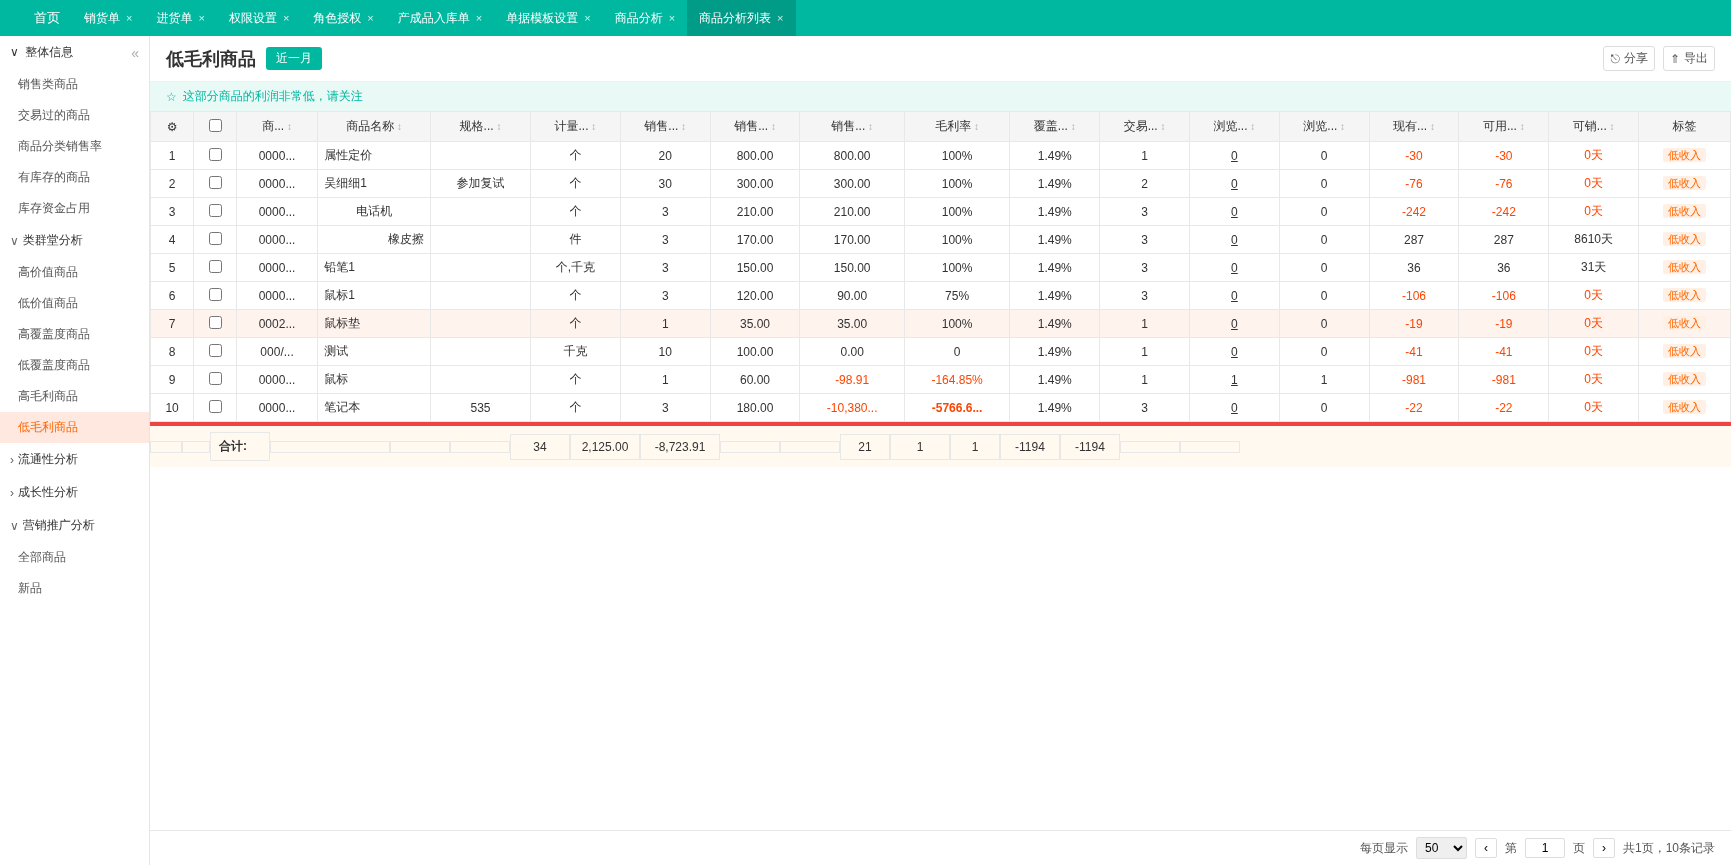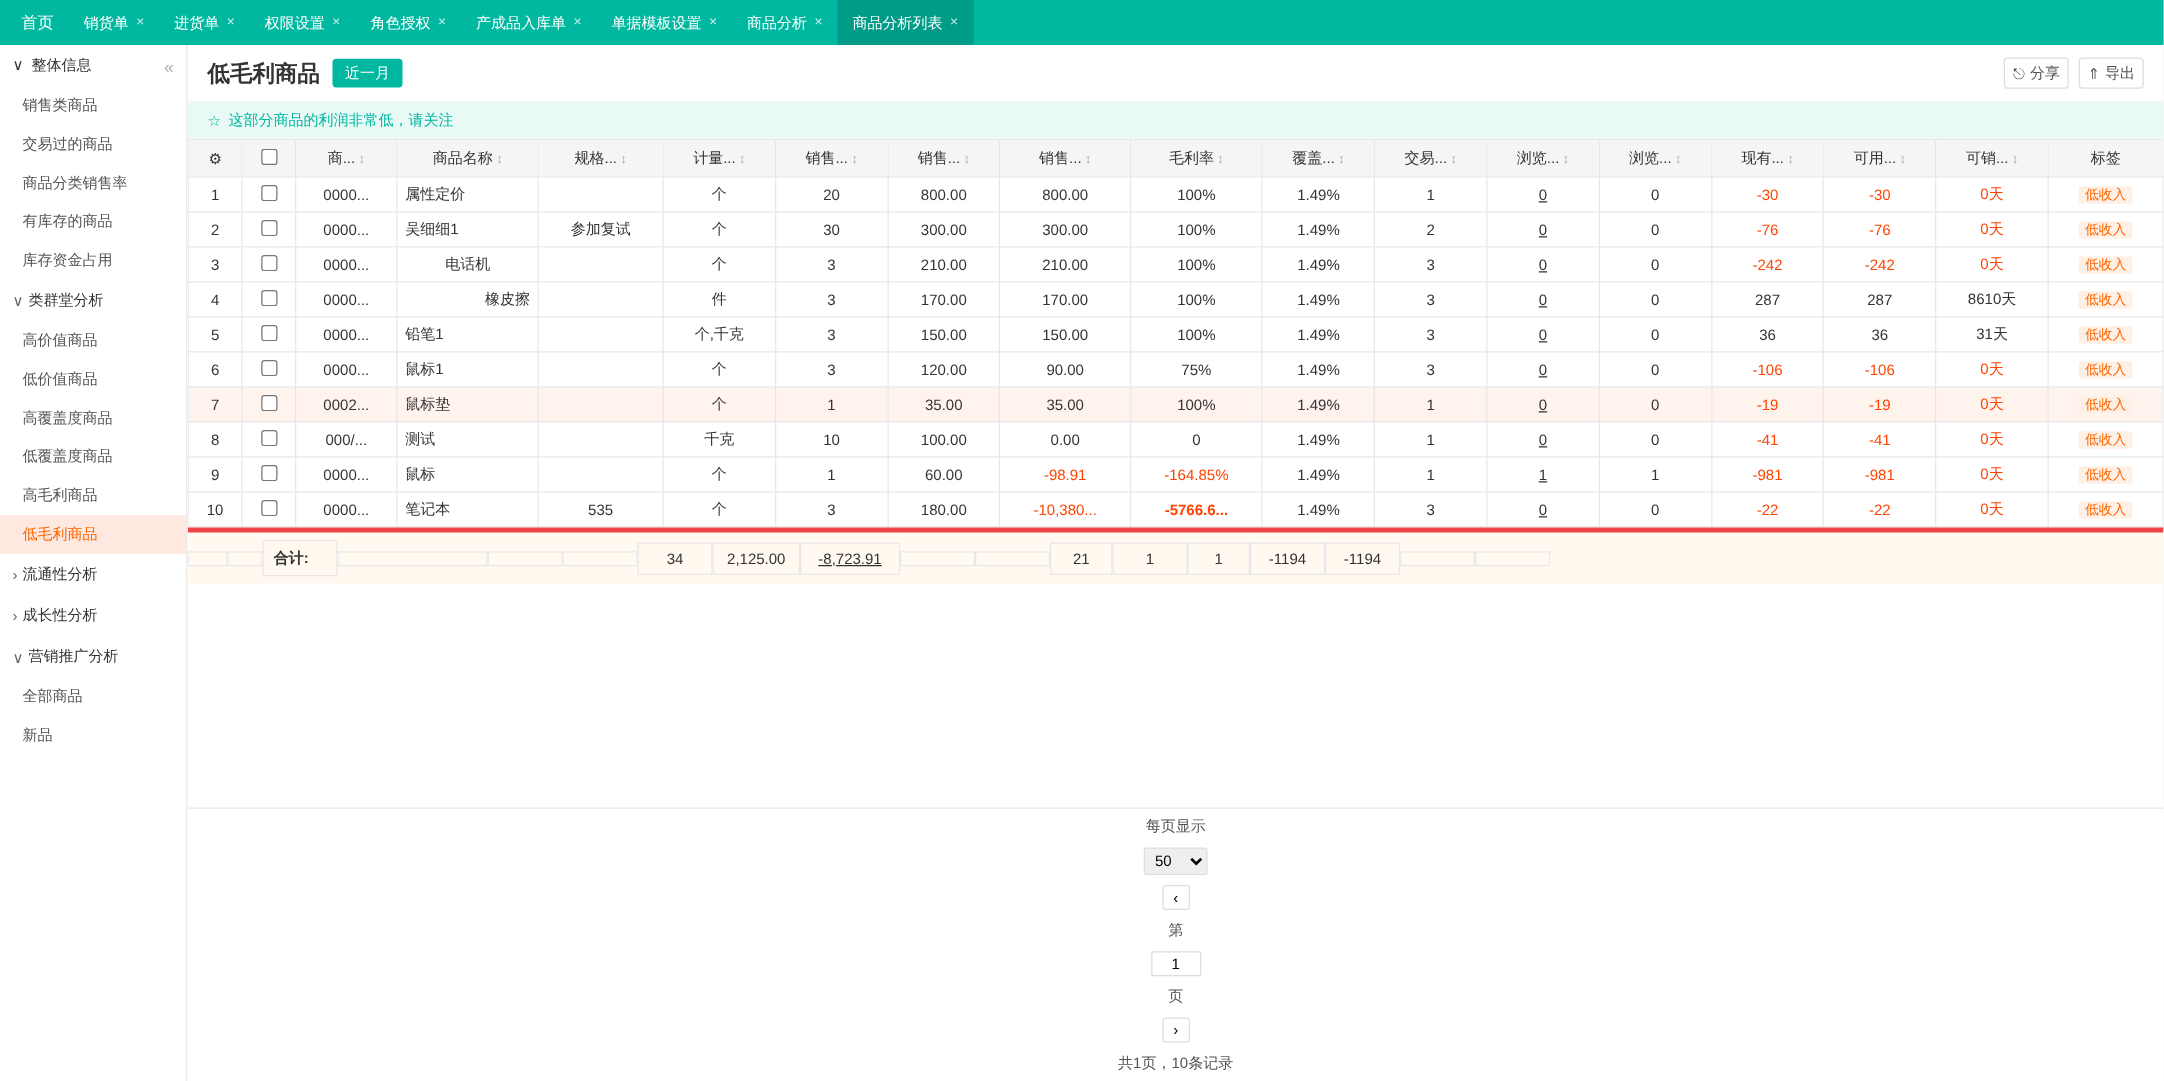--- a/index.html
+++ b/index.html
@@ -4,21 +4,21 @@
   <style>
     * { box-sizing: border-box; margin: 0; padding: 0; font-family: 'Microsoft YaHei', Arial, sans-serif; font-size: 12px; }
     body { background: #f5f5f5; overflow: hidden; }
     
     
     .top-nav {
       background: #00b8a0;
       display: flex;
       align-items: center;
       height: 36px;
-      padding: 0 5px;
+      padding: 0 22px;
       gap: 0;
     }
     .nav-item {
       color: white;
       padding: 0 12px;
       height: 36px;
       display: flex;
       align-items: center;
       cursor: pointer;
       white-space: nowrap;
@@ -196,21 +196,20 @@
     
     .bottom-bar {
       border-top: 1px solid #e8e8e8;
       padding: 6px 16px;
       display: flex;
       align-items: center;
       justify-content: flex-end;
       gap: 8px;
       background: white;
       color: #555;
-      flex-direction: column;
     }
     .bottom-bar select {
       border: 1px solid #ddd;
       padding: 2px 4px;
       border-radius: 2px;
     }
     .page-btn {
       padding: 2px 8px;
       border: 1px solid #ddd;
       background: white;
@@ -579,21 +578,21 @@
         <tbody>
             <tr class="footer-summary">
           <td style="width:32px;"></td>
           <td style="width:28px;"></td>
           <td style="min-width:60px; text-align:left; padding-left:8px; font-weight:bold; background:#fff9f0;">合计:</td>
           <td style="min-width:120px;"></td>
           <td style="min-width:60px;"></td>
           <td style="min-width:60px;"></td>
           <td style="min-width:60px;">34</td>
           <td style="min-width:70px;">2,125.00</td>
-          <td style="min-width:80px;text-decoration:underline;">-8,723.91</td>
+          <td style="min-width:80px;">-8,723.91</td>
           <td style="min-width:60px;"></td>
           <td style="min-width:60px;"></td>
           <td style="min-width:50px;">21</td>
           <td style="min-width:60px;">1</td>
           <td style="min-width:50px;">1</td>
           <td style="min-width:60px;">-1194</td>
           <td style="min-width:60px;">-1194</td>
           <td style="min-width:60px;"></td>
           <td style="min-width:60px;"></td>
         </tr>

